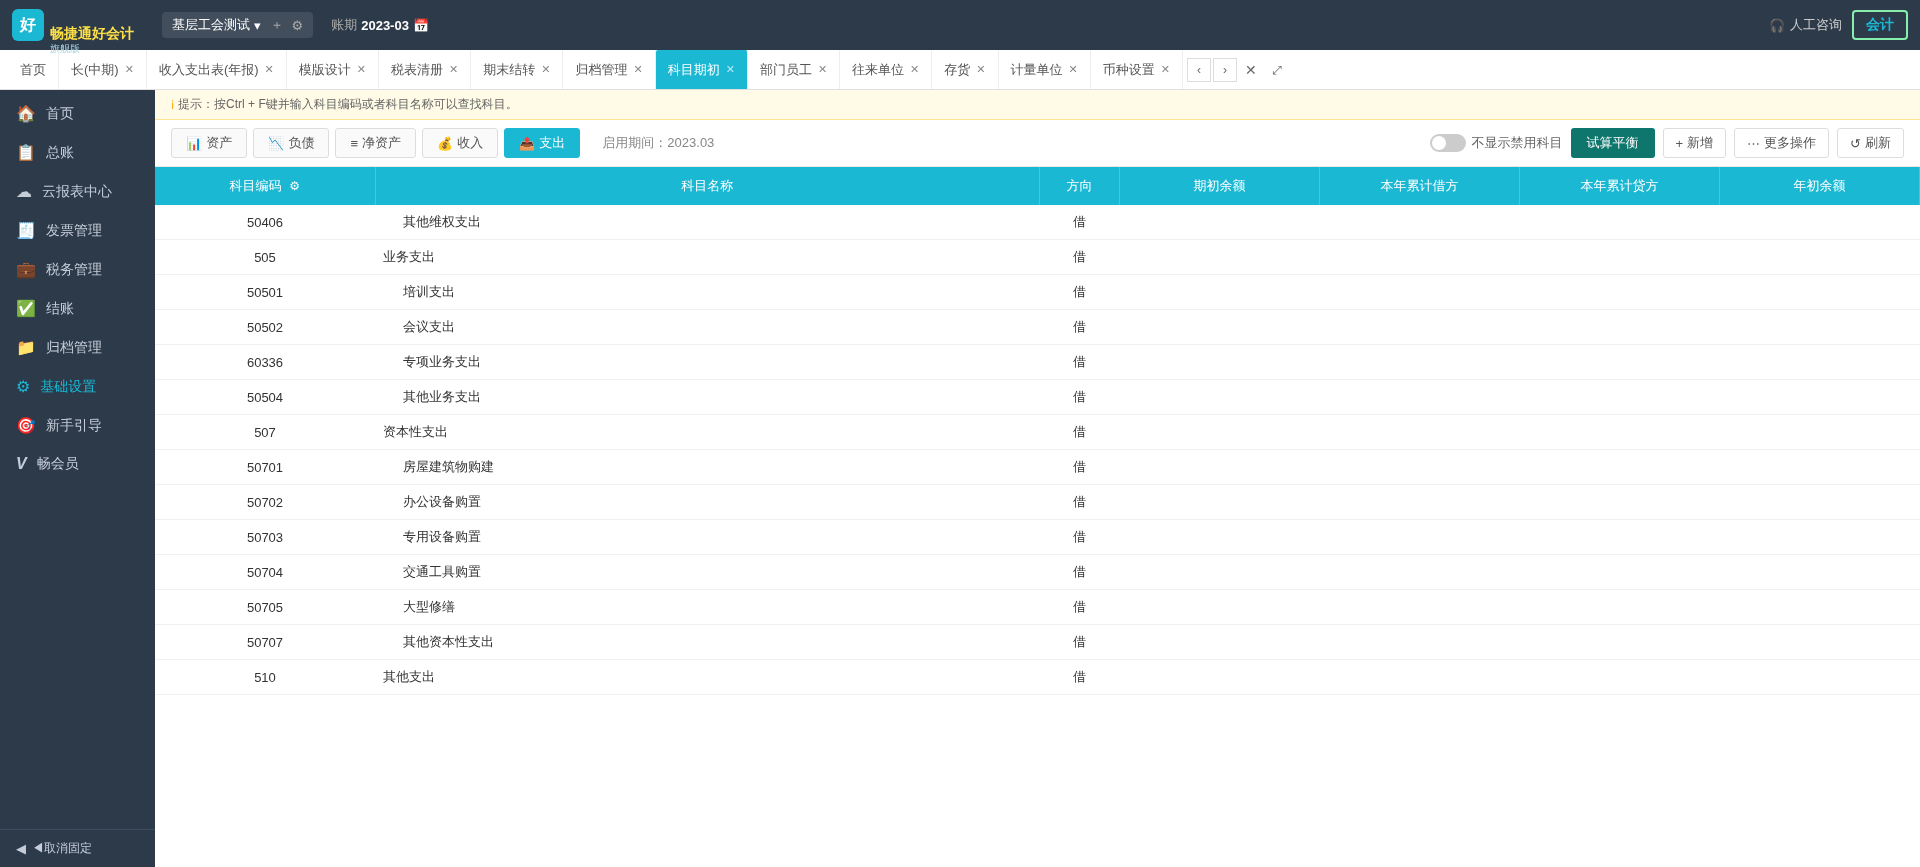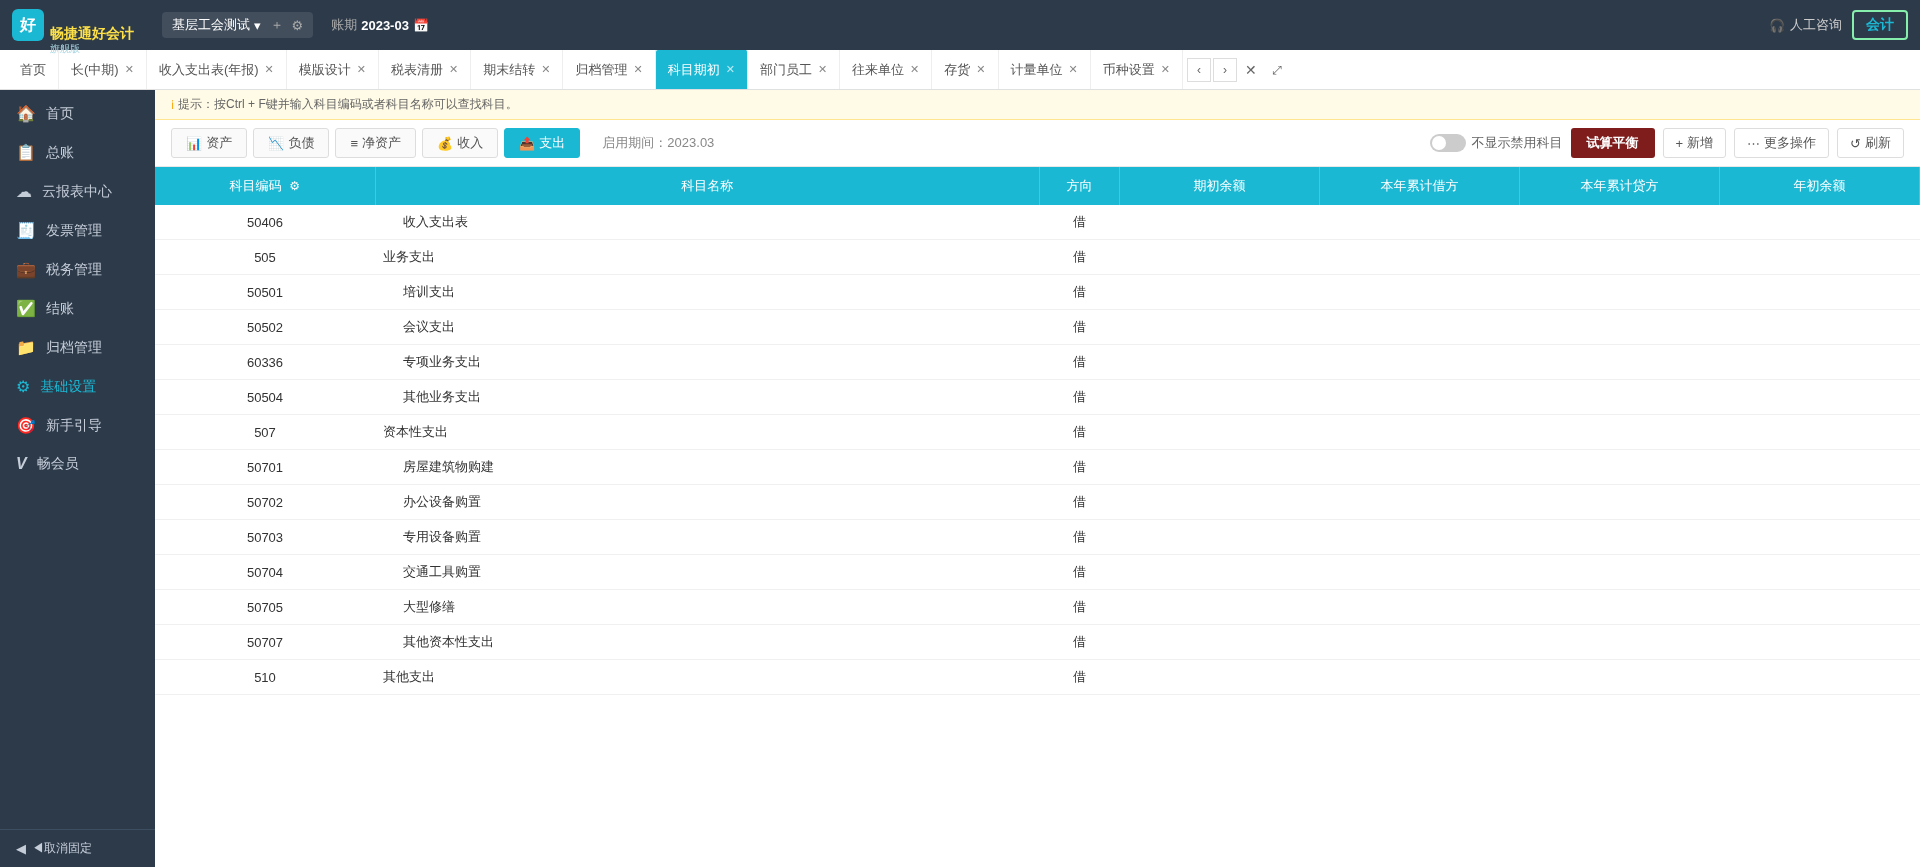--- a/index.html
+++ b/index.html
@@ -77,22 +77,22 @@
     
     .main-content { flex: 1; display: flex; flex-direction: column; overflow: hidden; background: #f5f6fa; }
     .cat-tab {
       display: flex; align-items: center; gap: 4px;
       padding: 5px 14px; border: 1px solid #ddd; border-radius: 3px;
       cursor: pointer; font-size: 13px; color: #555; background: #fafafa;
     }
     .cat-tab.active { background: #1bb8d4; color: white; border-color: #1bb8d4; }
     .period-info { margin-left: auto; color: #888; font-size: 13px; }
     .btn-balance {
-      background: #7f1d1d; color: white; border: none; border-radius: 3px;
-      padding: 6px 16px; font-size: 13px; cursor: pointer; font-weight: bold;
+      background: #0f766e; color: white; border: none; border-radius: 3px;
+      padding: 6px 16px; font-size: 13px; cursor: pointer; font-weight: normal;
     }
     .btn-add {
       background: white; color: #555; border: 1px solid #ddd; border-radius: 3px;
       padding: 5px 12px; font-size: 13px; cursor: pointer; display: flex; align-items: center; gap: 4px;
     }
     .btn-more {
       background: white; color: #555; border: 1px solid #ddd; border-radius: 3px;
       padding: 5px 12px; font-size: 13px; cursor: pointer; display: flex; align-items: center; gap: 4px;
     }
     .btn-refresh {
@@ -333,21 +333,21 @@
             <th style="width:80px;">方向</th>
             <th style="width:200px;">期初余额</th>
             <th style="width:200px;">本年累计借方</th>
             <th style="width:200px;">本年累计贷方</th>
             <th style="width:200px;">年初余额</th>
           </tr>
         </thead>
         <tbody id="table-body">
             <tr>
     <td>50406</td>
-    <td style="padding-left:28px;">收入支出表</td>
+    <td style="padding-left:28px;">其他维权支出</td>
     <td>借</td>
     <td></td>
     <td></td>
     <td></td>
     <td></td>
   </tr>
             <tr>
     <td>505</td>
     <td style="padding-left:8px;">业务支出</td>
     <td>借</td>

